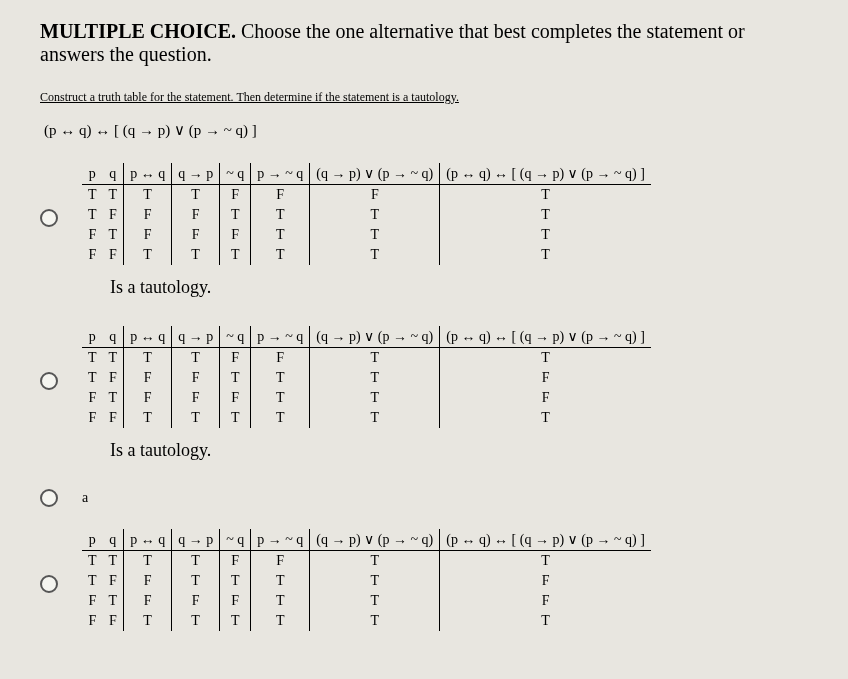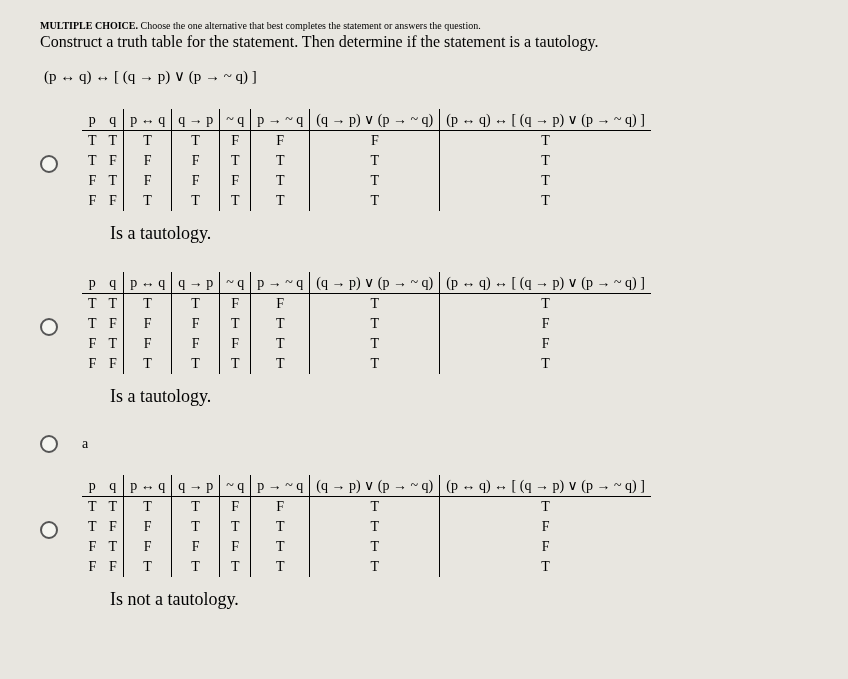--- a/index.html
+++ b/index.html
@@ -6,29 +6,30 @@
       font-family: 'Times New Roman', serif;
       background: #e8e6e0;
       margin: 0;
       padding: 20px 40px;
       font-size: 14px;
       color: #000;
       width: 848px;
       box-sizing: border-box;
     }
     .heading {
-      font-size: 10px;
-      margin-bottom: 2px;
+      font-size: 20px;
+      margin-bottom: 24px;
     }
     .heading strong {
       font-weight: bold;
     }
     .instruction {
-      font-size: 16px;
+      font-size: 12px;
       margin-bottom: 16px;
+      text-decoration: underline;
     }
     .statement {
       font-size: 15px;
       margin-bottom: 24px;
       margin-left: 4px;
     }
     .option-row {
       display: flex;
       align-items: flex-start;
       margin-bottom: 28px;
@@ -270,15 +271,14 @@
             <td class="br">F</td>
             <td class="br">T</td>
             <td class="br">T</td>
             <td class="br">T</td>
             <td class="br">T</td>
             <td class="br">T</td>
             <td>T</td>
           </tr>
       </tbody>
     </table>
-    <div class="tautology-text">Is not a tautology.</div>
   </div>
 </div>
 
 </body></html>

